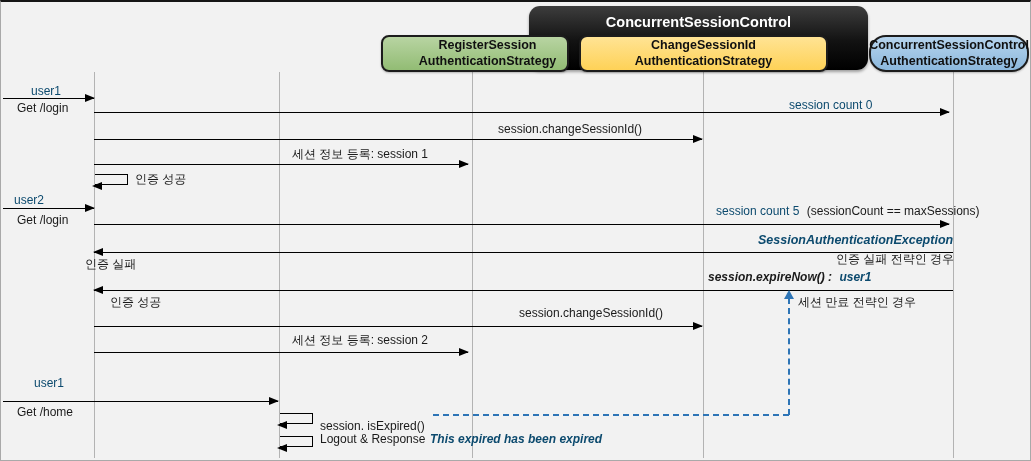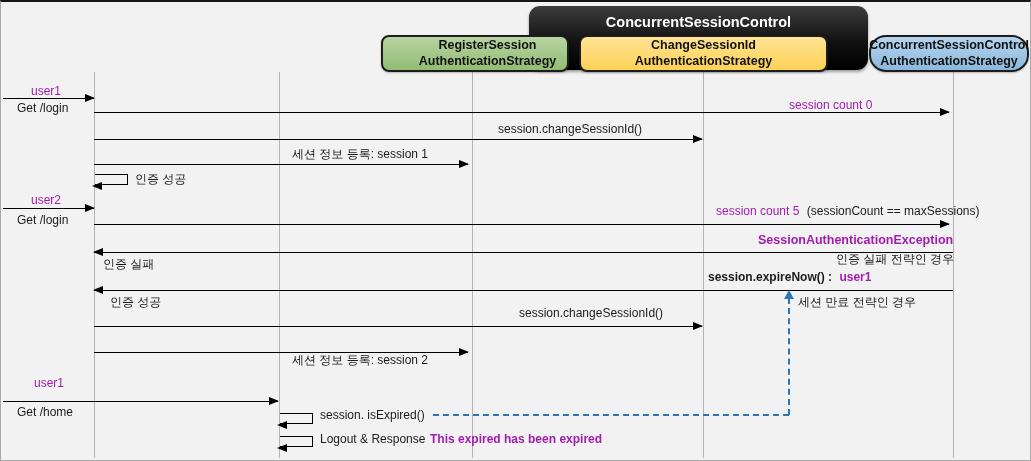--- a/index.html
+++ b/index.html
@@ -37,22 +37,22 @@
   }
   .self-call{
     position:absolute;width:33px;height:11px;z-index:3;box-sizing:border-box;
     border:1.4px solid #000;border-left:none;background:transparent;
   }
   .self-call::after{
     content:"";position:absolute;left:-3px;bottom:-6px;width:0;height:0;
     border-right:10px solid #000;border-top:4px solid transparent;border-bottom:4px solid transparent;
   }
   .lbl{position:absolute;font-size:12px;color:#1a1a1a;white-space:nowrap;z-index:4;line-height:1.1;}
-  .red{color:#a21caf;}
-  .bold{font-weight:bold;}
+  .red{color:#0c4a6e;}
+  .bold{font-weight:bold;font-style:italic;}
   .cond{margin-left:4px;color:#1a1a1a;}
   .dash-h{position:absolute;left:432px;top:412px;width:356px;border-top:2px dashed #2e75b6;z-index:3;}
   .dash-v{position:absolute;left:787px;top:296px;height:117px;border-left:2px dashed #2e75b6;z-index:3;}
   .dash-head{
     position:absolute;left:783px;top:288px;width:0;height:0;z-index:3;
     border-left:5px solid transparent;border-right:5px solid transparent;border-bottom:9px solid #2e75b6;
   }
 </style>
 </head>
 <body>
@@ -92,56 +92,56 @@
   <div class="msg right" style="left:93px;top:137px;width:608px"></div>
   <div class="lbl" style="left:497px;top:121px">session.changeSessionId()</div>
 
   <div class="msg right" style="left:93px;top:162px;width:374px"></div>
   <div class="lbl" style="left:291px;top:146px">세션 정보 등록: session 1</div>
 
   <div class="self-call" style="left:94px;top:172px"></div>
   <div class="lbl" style="left:134px;top:171px">인증 성공</div>
 
   <div class="msg right" style="left:2px;top:206px;width:91px"></div>
-  <div class="lbl red" style="left:30px;top:192px">user2</div>
+  <div class="lbl red" style="left:13px;top:192px">user2</div>
   <div class="lbl" style="left:16px;top:212px">Get /login</div>
 
   <div class="msg right" style="left:93px;top:222px;width:855px"></div>
   <div class="lbl" style="left:715px;top:203px">
     <span class="red">session count 5</span>
     <span class="cond">(sessionCount == maxSessions)</span>
   </div>
 
   <div class="lbl red bold" style="left:757px;top:232px;font-size:12.5px">SessionAuthenticationException</div>
 
   <div class="msg left" style="left:93px;top:250px;width:859px"></div>
-  <div class="lbl" style="left:102px;top:256px">인증 실패</div>
+  <div class="lbl" style="left:84px;top:256px">인증 실패</div>
   <div class="lbl" style="left:835px;top:251px">인증 실패 전략인 경우</div>
 
   <div class="lbl bold" style="left:707px;top:269px">
     <span>session.expireNow() :</span>
     <span class="red" style="margin-left:4px">user1</span>
   </div>
 
   <div class="msg left" style="left:93px;top:288px;width:859px"></div>
   <div class="lbl" style="left:109px;top:294px">인증 성공</div>
   <div class="lbl" style="left:797px;top:294px">세션 만료 전략인 경우</div>
 
   <div class="msg right" style="left:93px;top:324px;width:608px"></div>
   <div class="lbl" style="left:518px;top:305px">session.changeSessionId()</div>
 
   <div class="msg right" style="left:93px;top:350px;width:374px"></div>
-  <div class="lbl" style="left:291px;top:352px">세션 정보 등록: session 2</div>
+  <div class="lbl" style="left:291px;top:332px">세션 정보 등록: session 2</div>
 
   <div class="msg right" style="left:2px;top:399px;width:275px"></div>
   <div class="lbl red" style="left:33px;top:375px">user1</div>
   <div class="lbl" style="left:16px;top:404px">Get /home</div>
 
   <div class="self-call" style="left:279px;top:411px"></div>
-  <div class="lbl" style="left:319px;top:407px">session. isExpired()</div>
+  <div class="lbl" style="left:319px;top:418px">session. isExpired()</div>
 
   <div class="self-call" style="left:279px;top:434px"></div>
   <div class="lbl" style="left:319px;top:431px">Logout &amp; Response</div>
   <div class="lbl red bold" style="left:429px;top:431px">This expired has been expired</div>
 
   <div class="dash-h"></div>
   <div class="dash-v"></div>
   <div class="dash-head"></div>
 
 </div>

